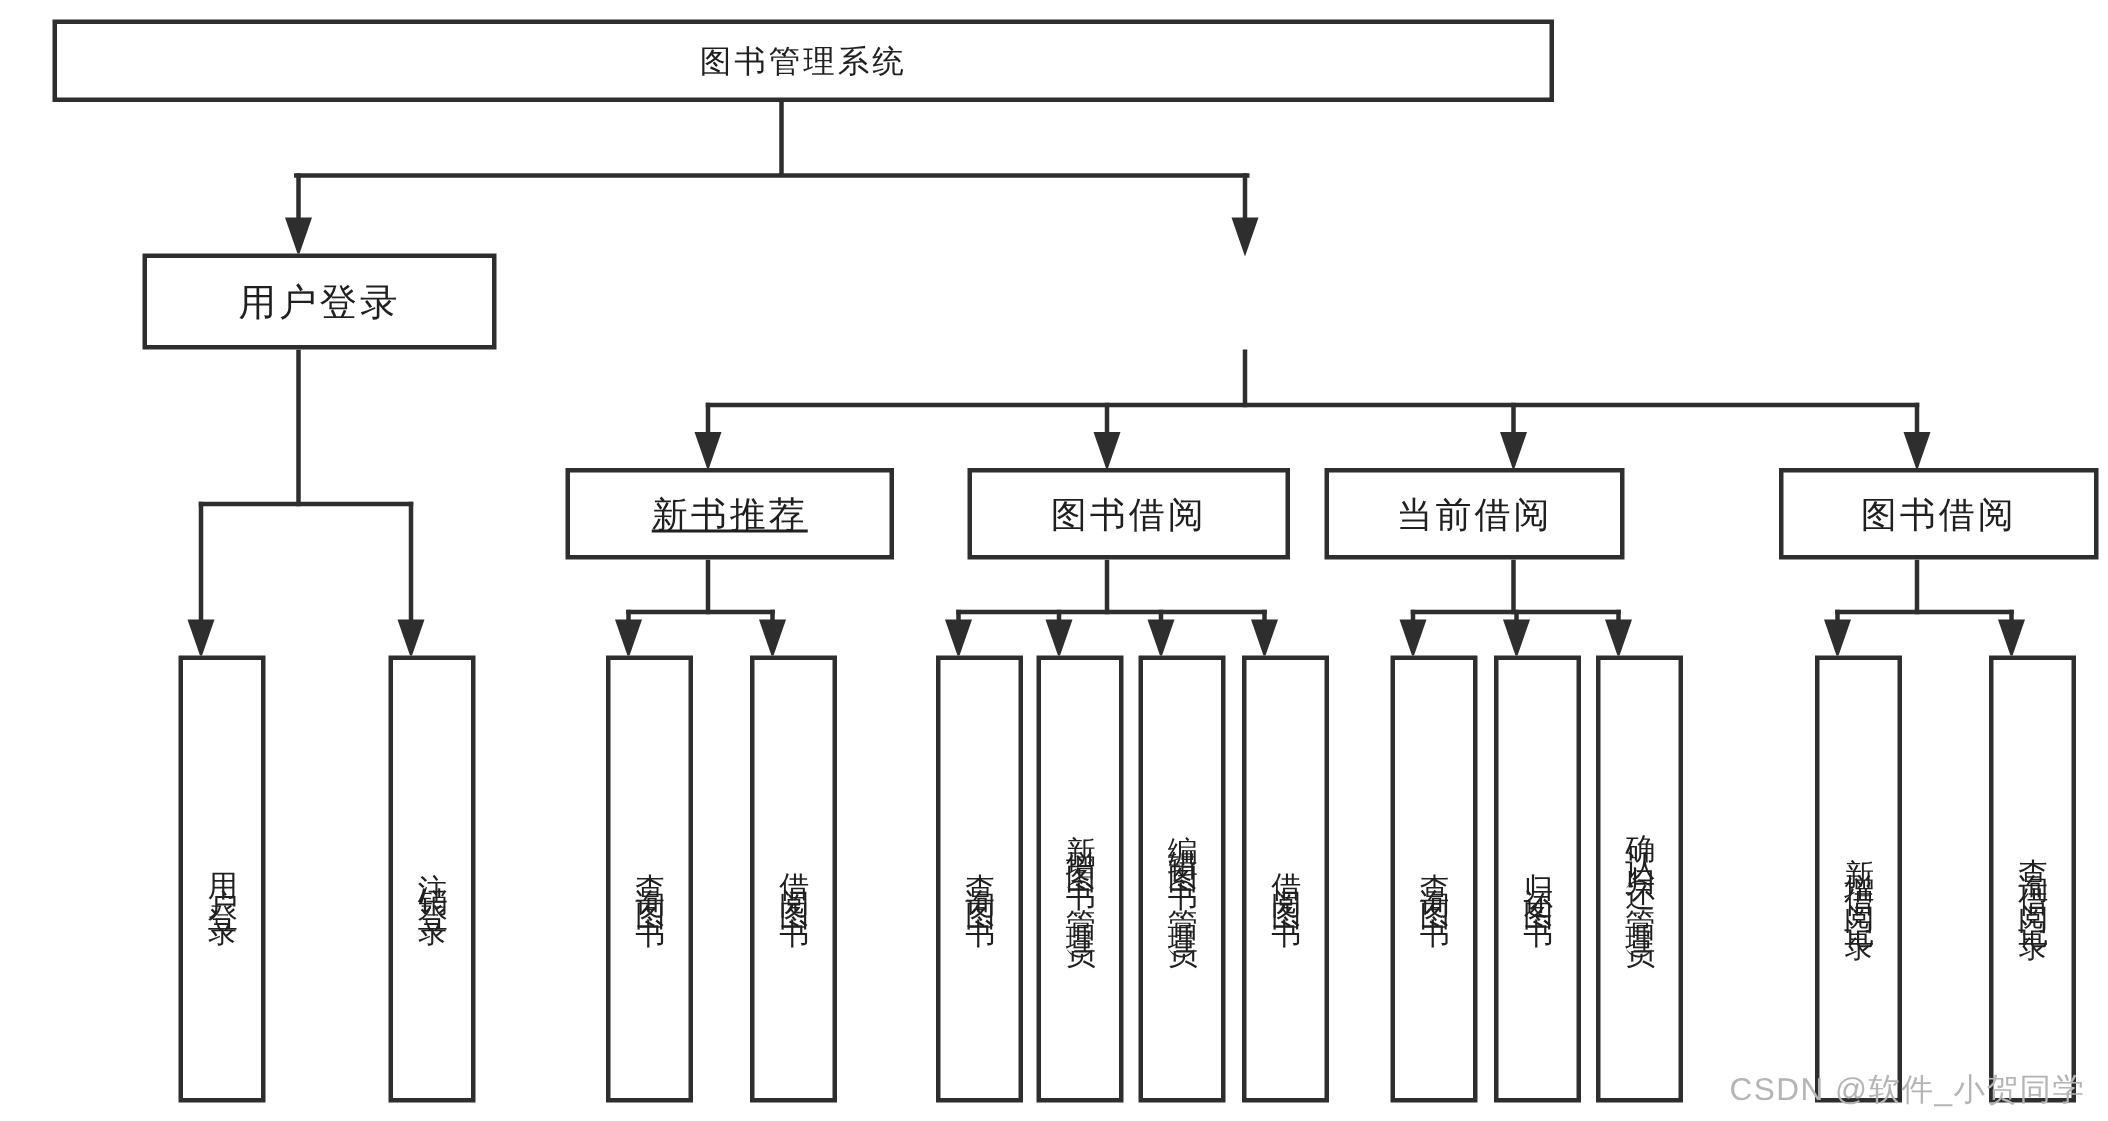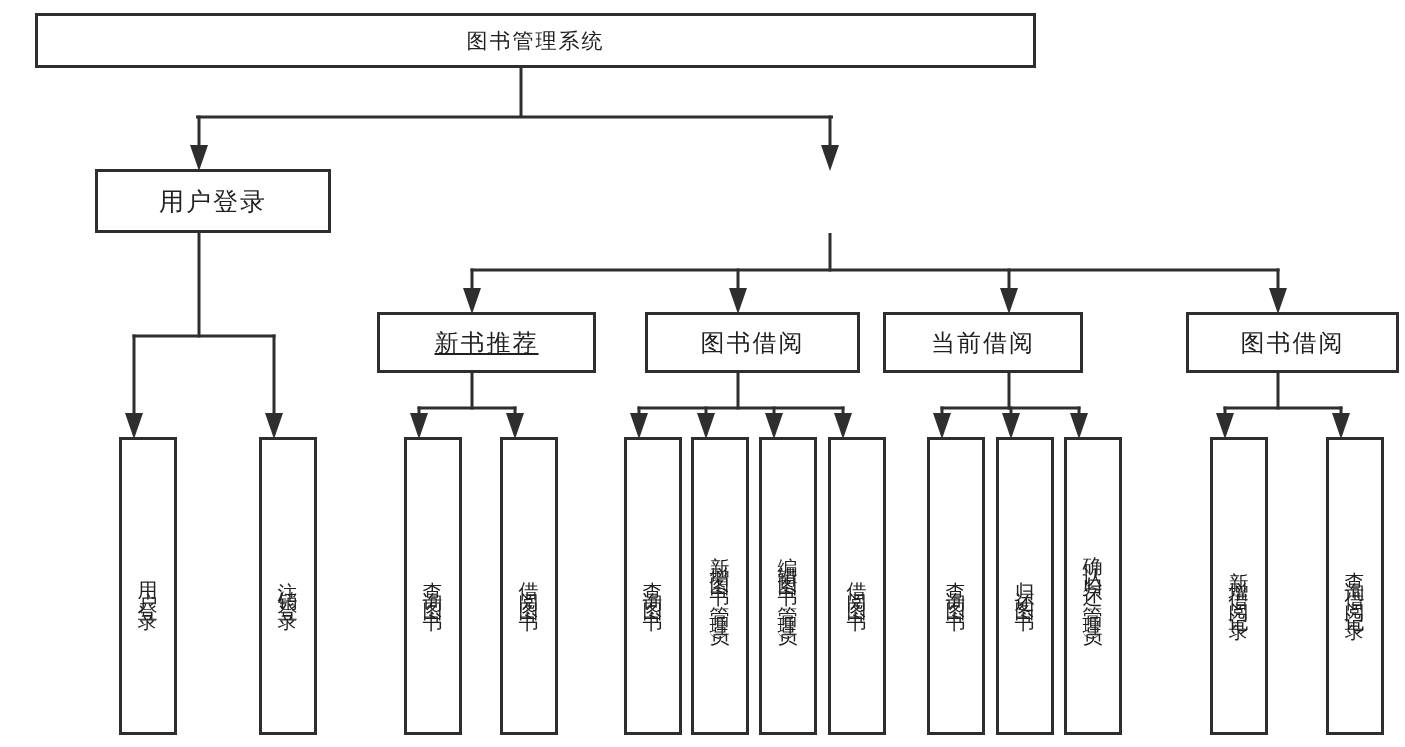--- a/index.html
+++ b/index.html
@@ -204,14 +204,15 @@
     <span class="lbl">确认归还（管理员）</span>
   </div>
 
   <div class="node vbox d1">
     <span class="lbl">新增借阅记录</span>
   </div>
   <div class="node vbox d2">
     <span class="lbl">查询借阅记录</span>
   </div>
 
+  <div class="watermark">CSDN @软件_小贺同学</div>
 
 </div>
 
 </body></html>

